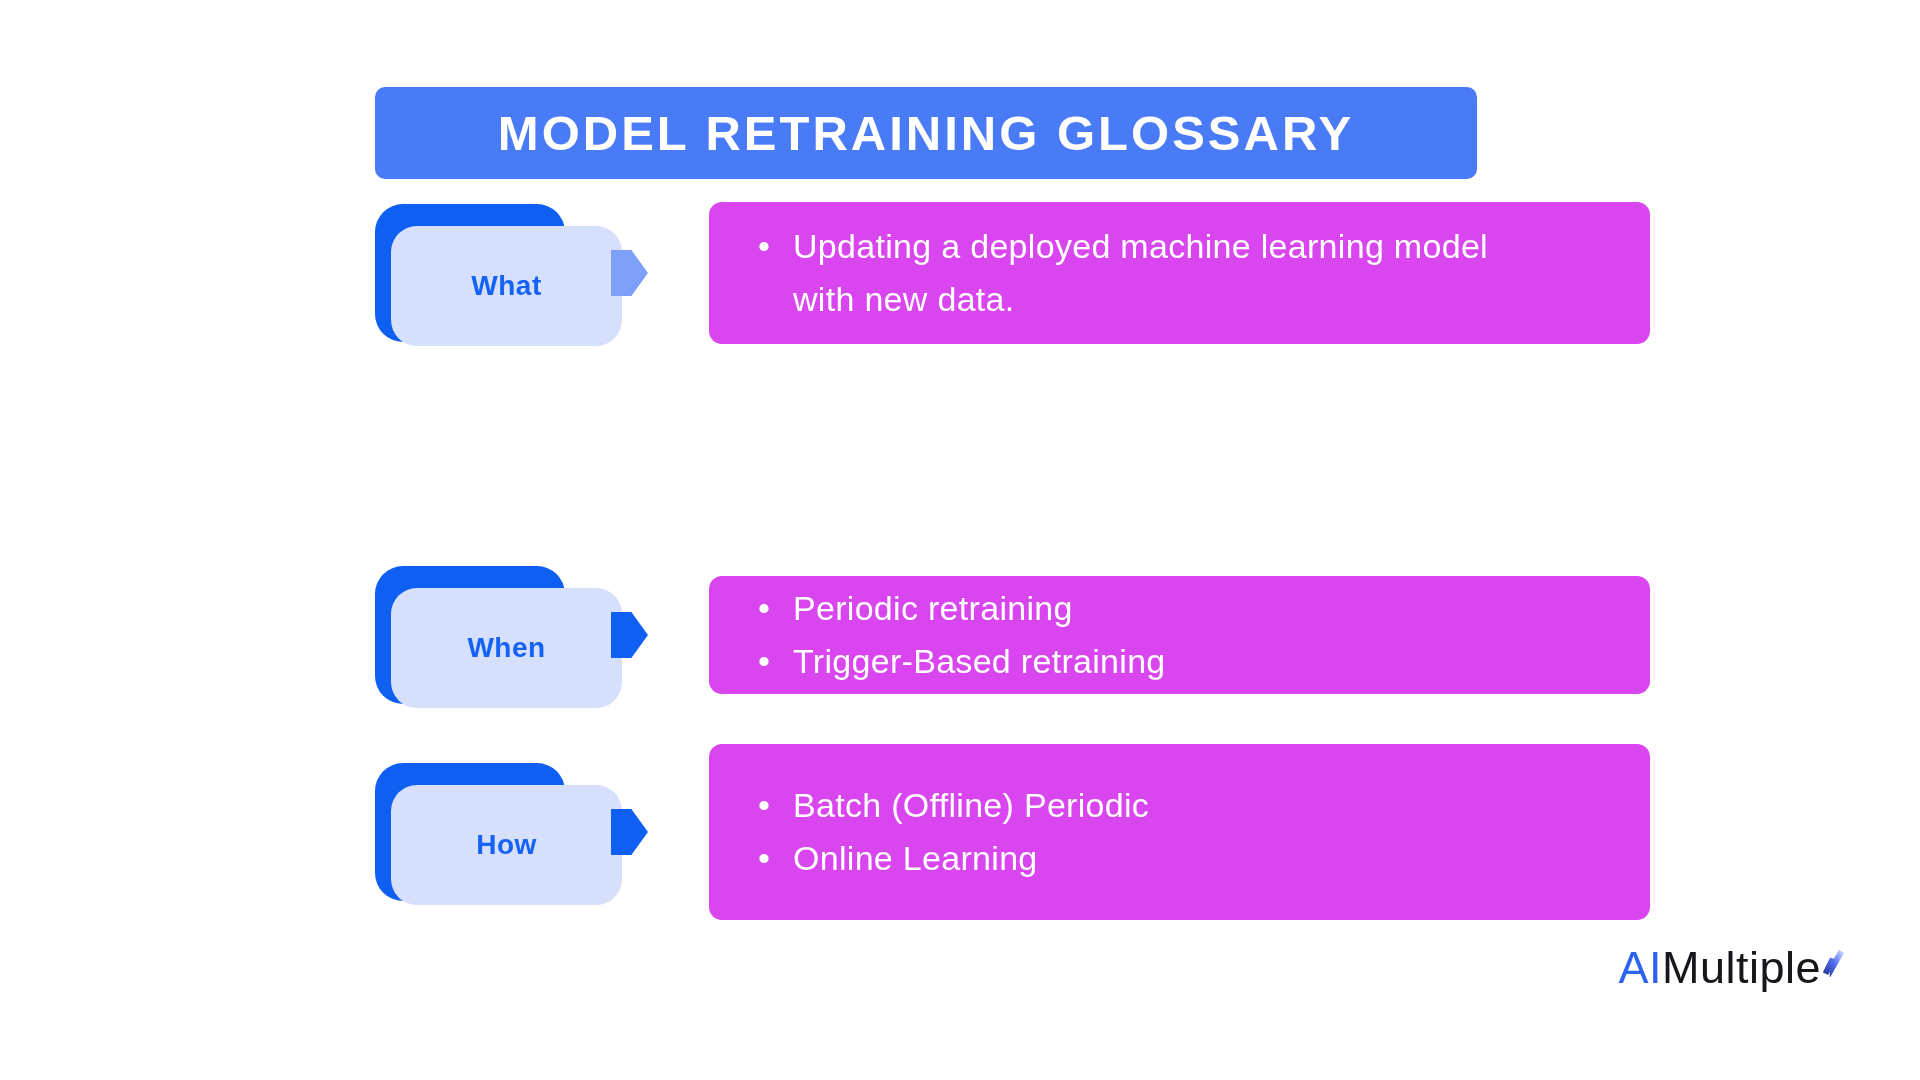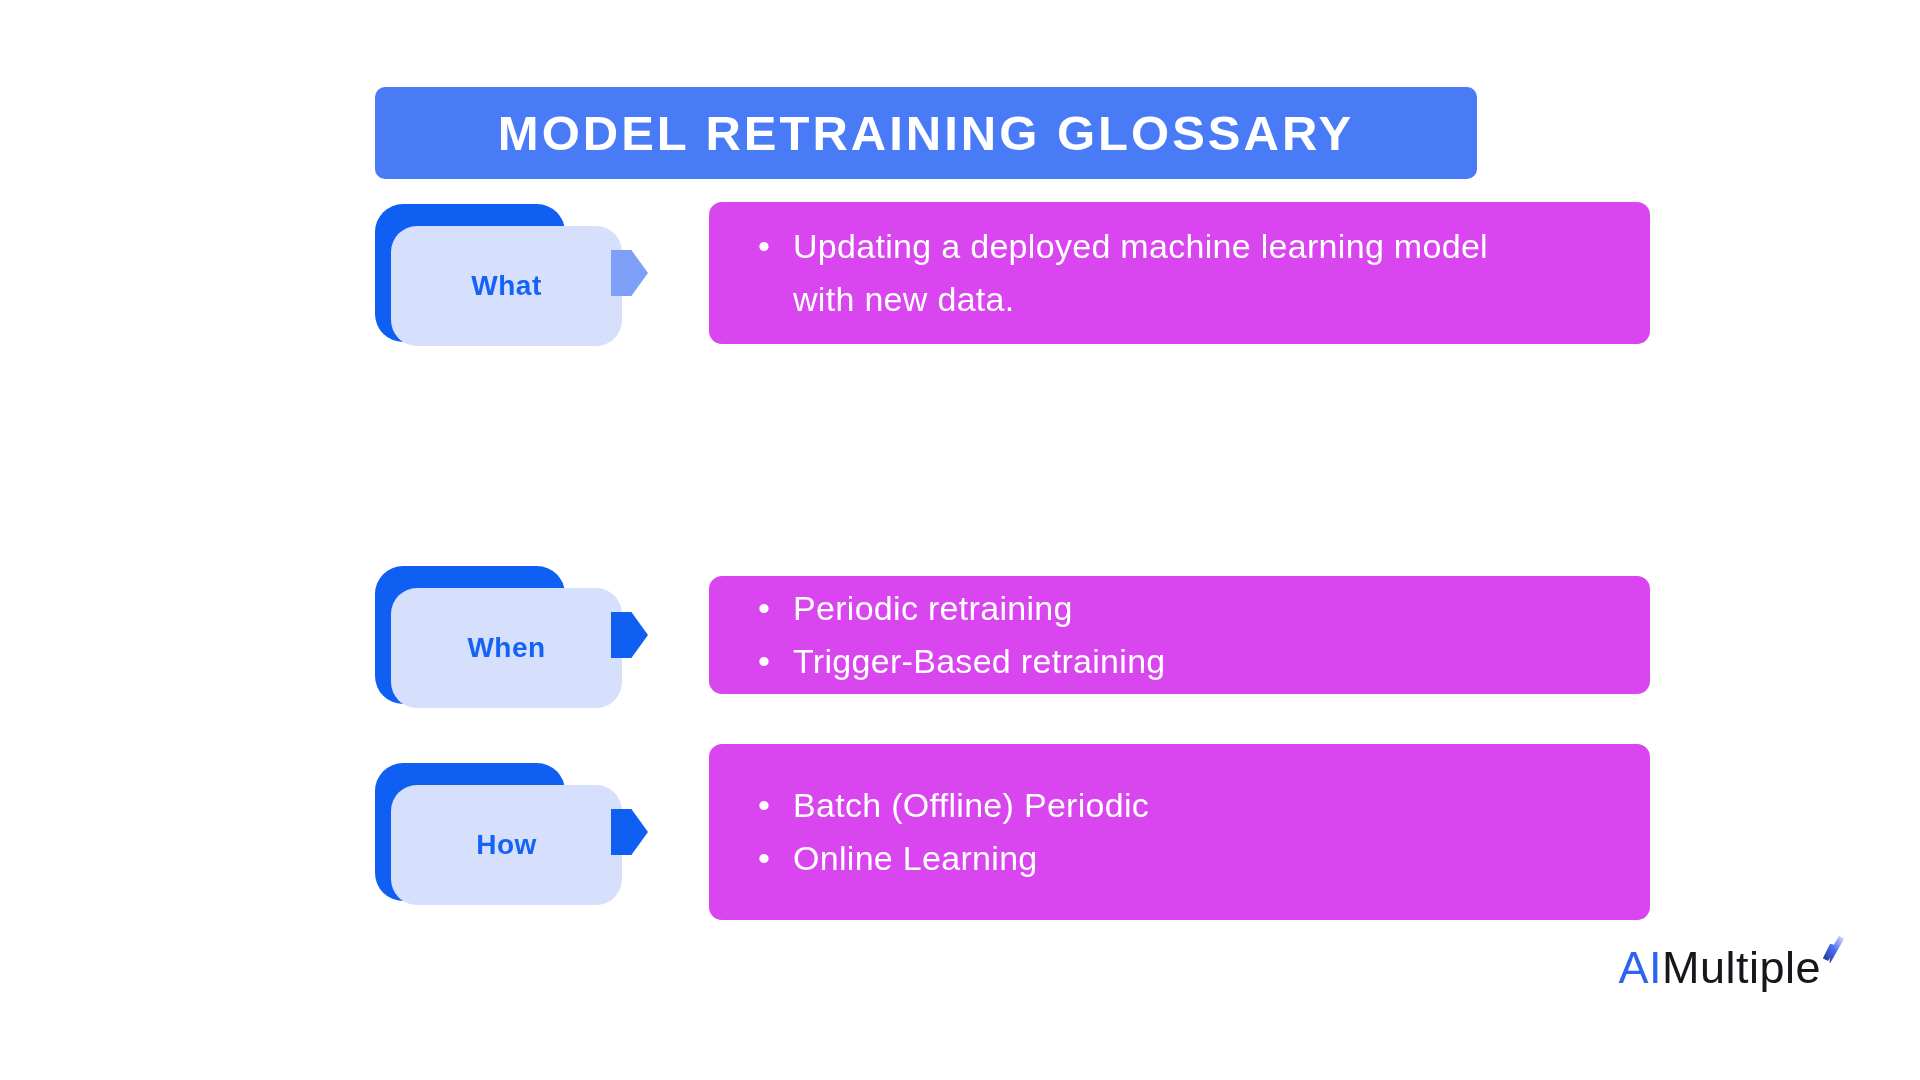--- a/index.html
+++ b/index.html
@@ -126,21 +126,21 @@
     left: 2px;
     top: 0;
   }
 
   
   .logo {
     position: absolute;
     right: 76px;
     top: 945px;
     display: flex;
-    align-items: flex-start;
+    align-items: center;
   }
   .logo .logo-text {
     font-size: 45px;
     font-weight: 500;
     letter-spacing: 0.5px;
     line-height: 1;
   }
   .logo .logo-ai { color: #2d63f1; }
   .logo .logo-multiple { color: #16171b; }
   .logo .bolt {

